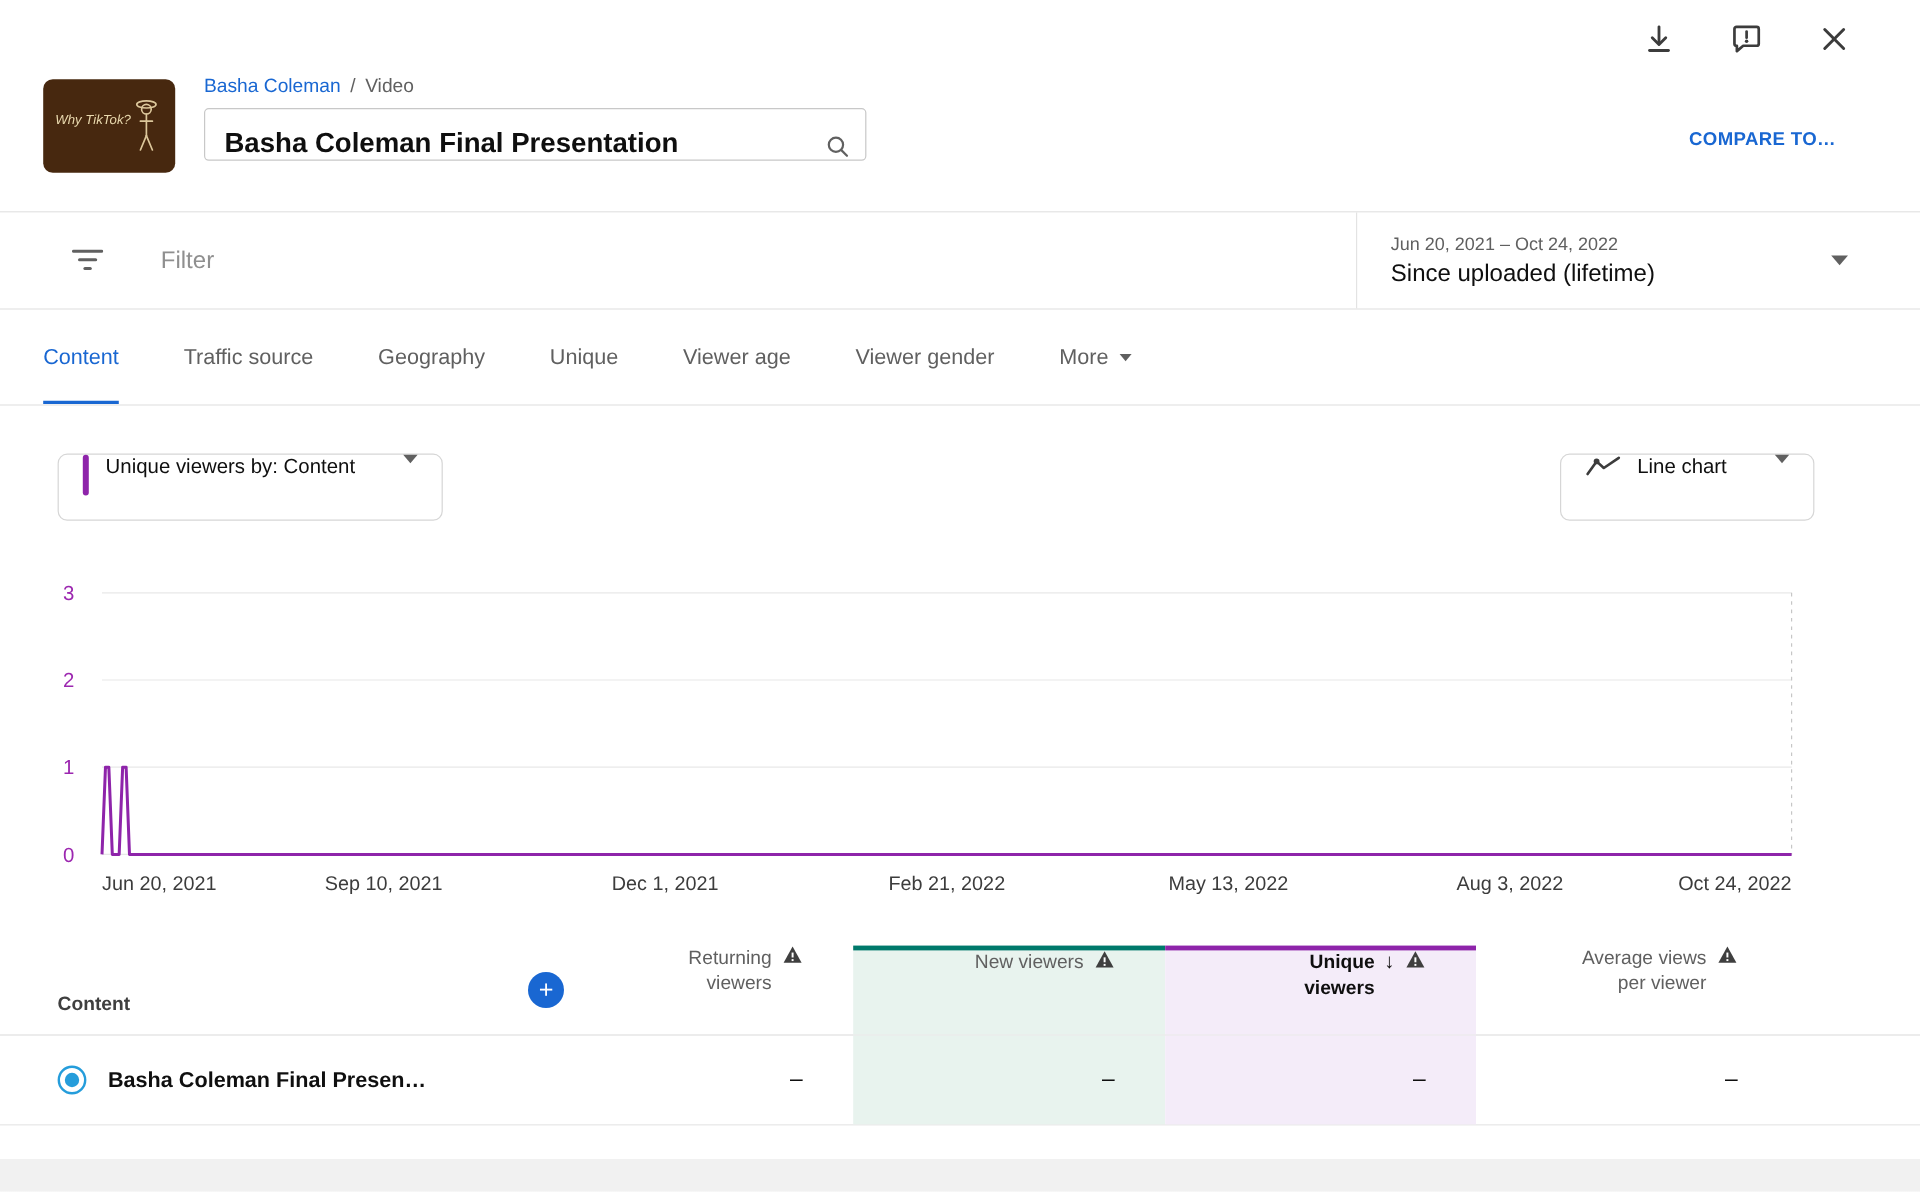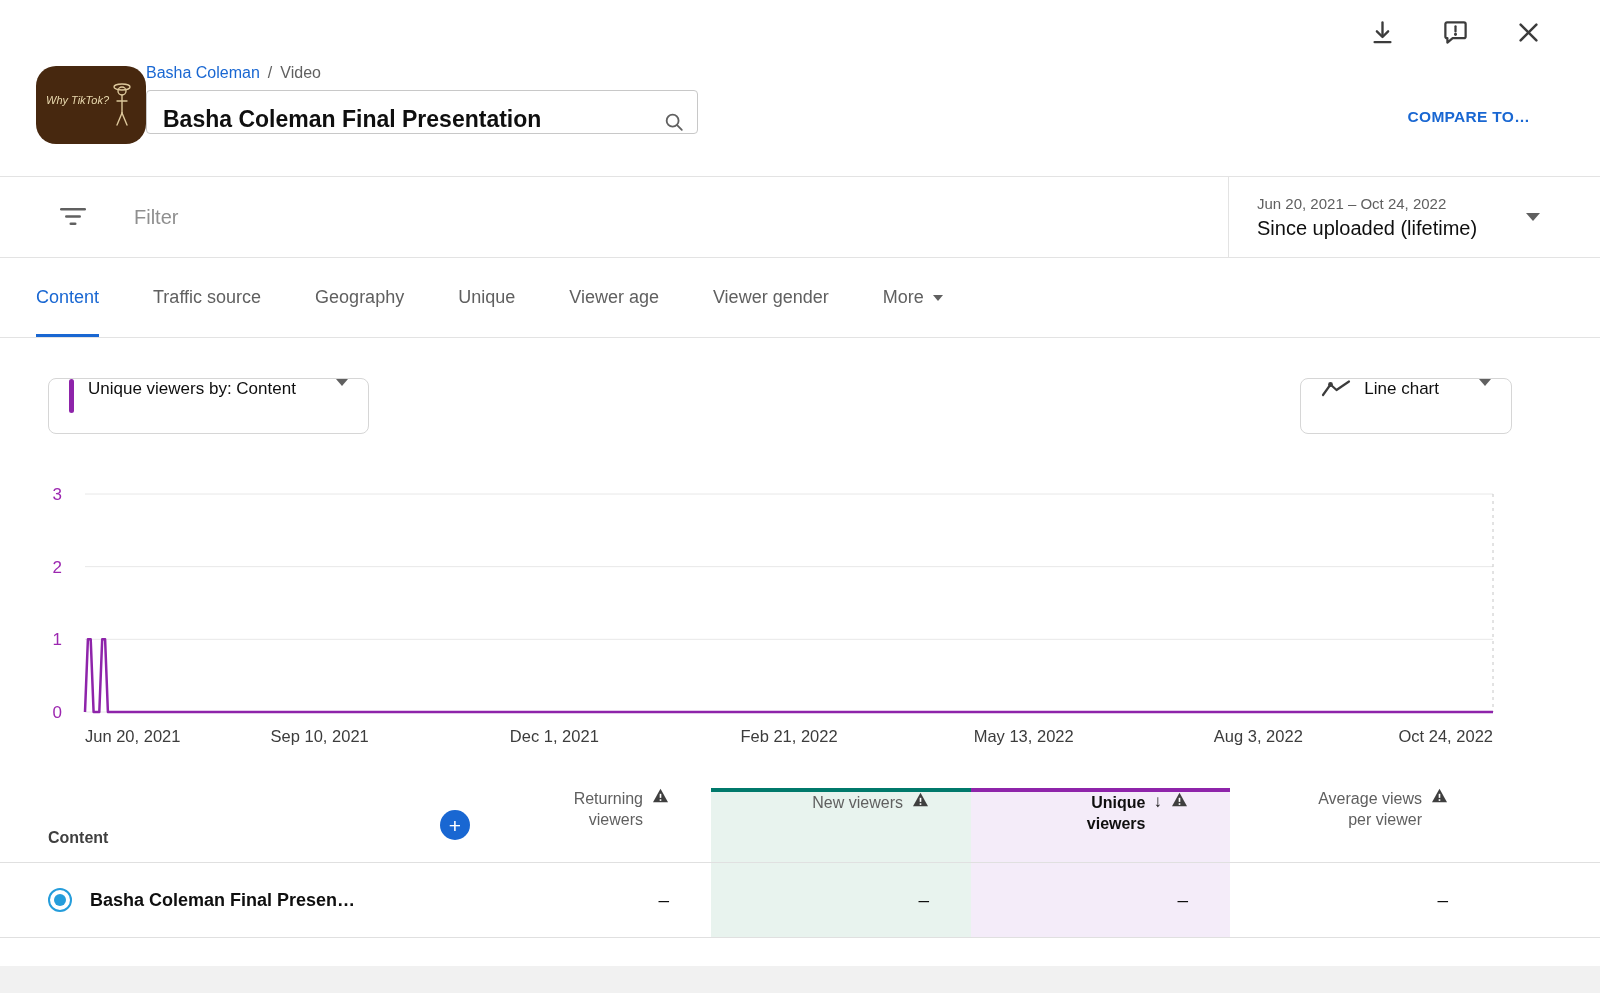--- a/index.html
+++ b/index.html
@@ -6,37 +6,37 @@
   html,body{background:#fff}
   body{font-family:"Liberation Sans",sans-serif;color:#0f0f0f}
   .page{position:relative;width:1600px;height:995px;background:#fff;overflow:hidden}
 
   
   .topbar{height:64px;display:flex;justify-content:flex-end;align-items:center;gap:46px;padding-right:58px}
   .iconbtn{background:none;border:none;cursor:pointer;display:flex;align-items:center;justify-content:center;padding:0}
 
   
   .video-header{display:flex;height:112px;padding-left:36px;position:relative}
-  .thumb{width:110px;height:78px;margin-top:2px;background:#47280f;border-radius:20px;position:relative;flex-shrink:0;overflow:hidden;cursor:pointer}
+  .thumb{width:110px;height:78px;margin-top:2px;background:#47280f;border-radius:8px;position:relative;flex-shrink:0;overflow:hidden;cursor:pointer}
   .thumb-text{position:absolute;left:10px;top:28px;color:#e9d9ae;font-size:11px;font-style:italic}
   .thumb svg{position:absolute;right:9px;top:13px}
-  .hmain{}
+  .hmain{margin-left:24px}
   .breadcrumb{font-size:16px;margin-bottom:8px}
   .breadcrumb a{color:#1967d2;text-decoration:none;cursor:pointer}
   .breadcrumb .sep{color:#606060;margin:0 8px}
   .breadcrumb .cur{color:#606060}
   .search-box{width:552px;height:44px;border:1px solid #c8c8c8;border-radius:4px;display:flex;align-items:flex-end;justify-content:space-between;padding:0 12px 0 16px;cursor:text;background:#fff}
   .search-value{font-size:23px;font-weight:700;white-space:nowrap}
   .compare{position:absolute;right:70px;top:44px;color:#1967d2;font-weight:700;font-size:15.5px;letter-spacing:.3px;text-decoration:none;cursor:pointer}
 
   
   .filterbar{display:flex;border-top:1px solid #e3e3e3;border-bottom:1px solid #e3e3e3;height:82px}
   .filter-left{flex:1;display:flex;align-items:center;padding-left:60px;gap:48px;cursor:pointer}
   .filter-label{font-size:20px;color:#8f8f8f}
-  .daterange{width:372px;border-left:1px solid #e3e3e3;display:flex;align-items:center;padding-left:28px;position:relative;cursor:pointer}
+  .daterange{width:470px;border-left:1px solid #e3e3e3;display:flex;align-items:center;padding-left:28px;position:relative;cursor:pointer}
   .dr-range{font-size:15px;color:#606060;margin-bottom:5px}
   .dr-preset{font-size:20px;color:#0f0f0f}
   .caret{width:0;height:0;border-left:6px solid transparent;border-right:6px solid transparent;border-top:7px solid #606060;display:inline-block}
   .daterange .caret{position:absolute;right:60px;top:50%;margin-top:-4px;border-left-width:7px;border-right-width:7px;border-top-width:8px}
 
   
   .tabs{display:flex;gap:54px;padding-left:36px;height:80px;border-bottom:1px solid #e3e3e3}
   .tab{display:flex;align-items:center;gap:9px;font-size:18px;color:#606060;cursor:pointer}
   .tab.active{color:#1967d2;font-weight:500;box-shadow:inset 0 -3px 0 #1967d2}
   .tab .caret{border-left-width:5px;border-right-width:5px;border-top-width:6px}

